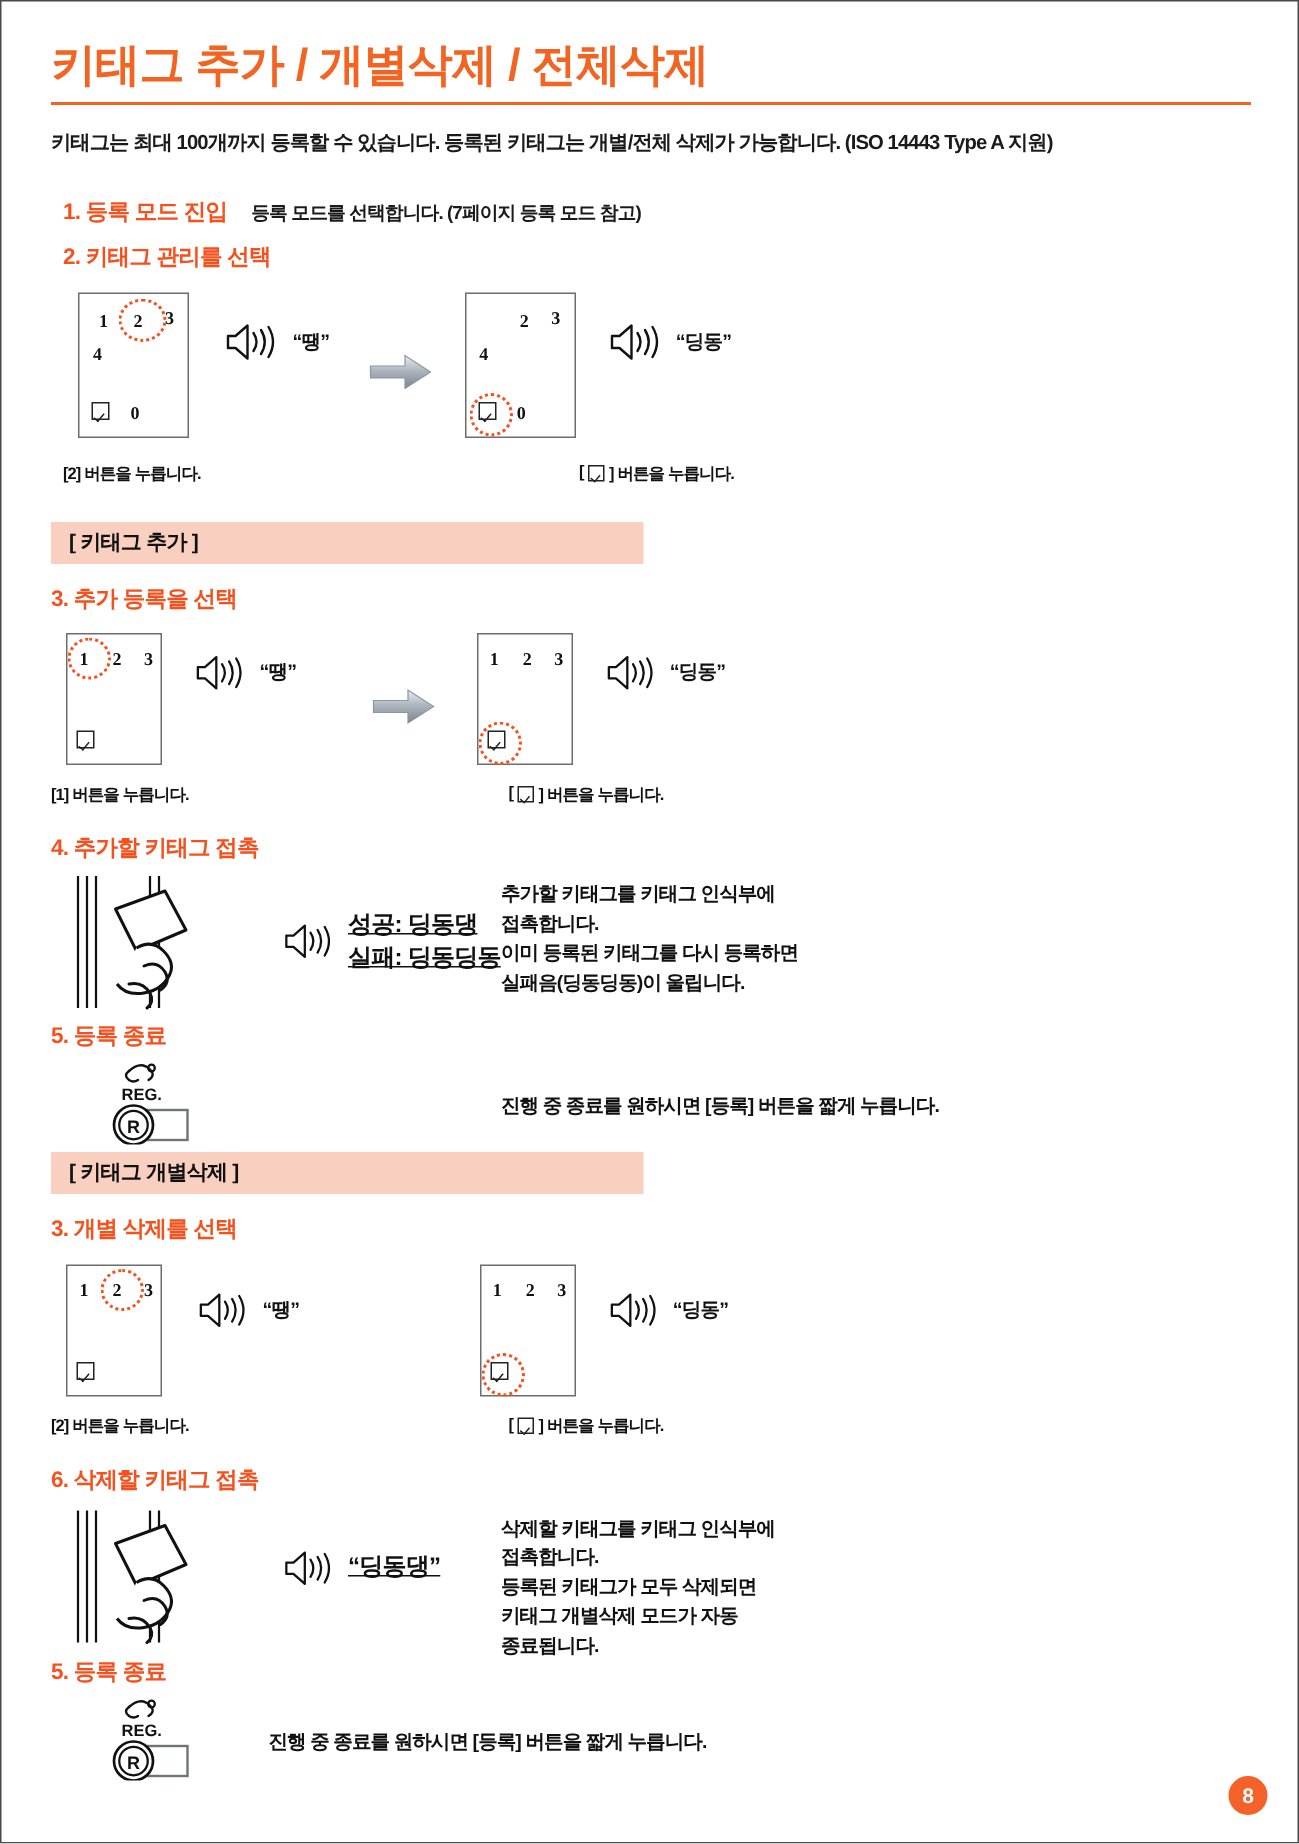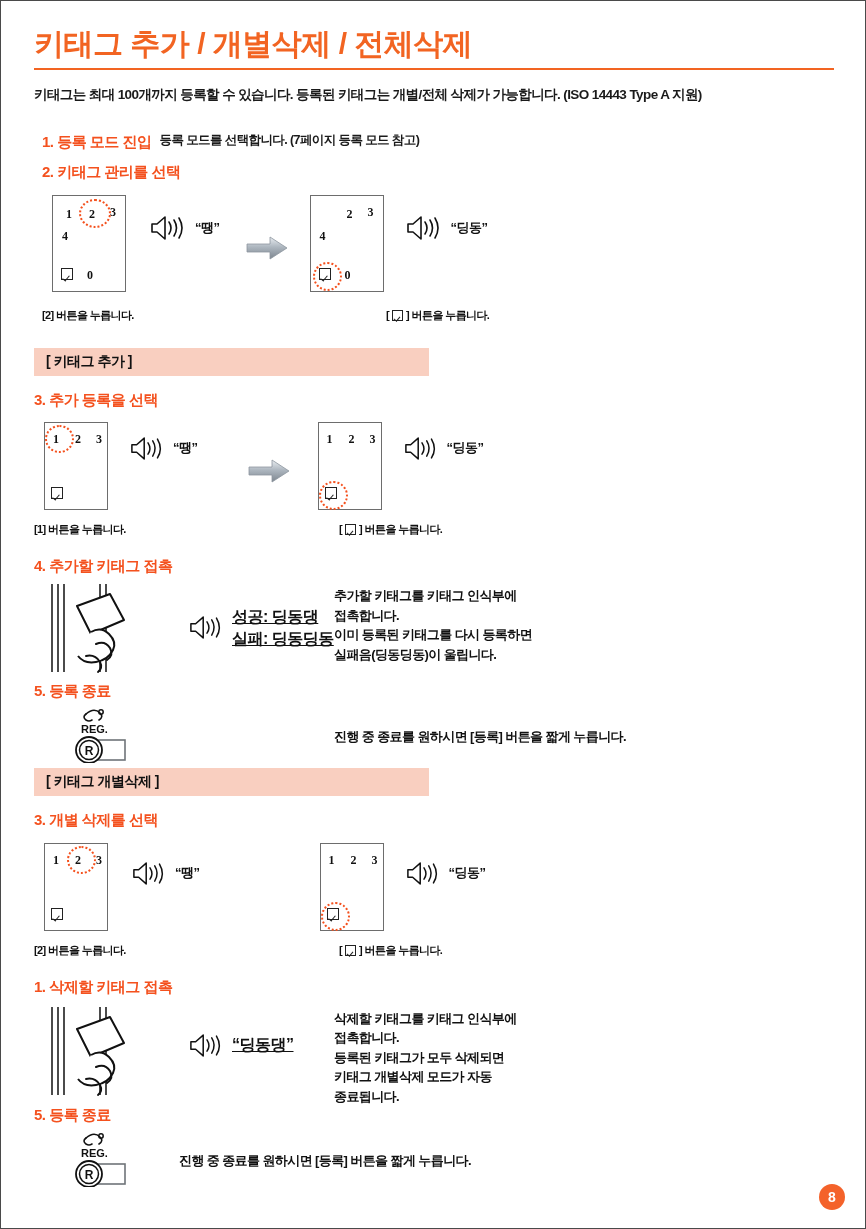--- a/index.html
+++ b/index.html
@@ -58,22 +58,22 @@
     color: #f4511e;
     font-weight: bold;
     font-size: 15px;
     letter-spacing: -0.5px;
     margin: 0;
     line-height: 1.35;
   }
   .step-head.indent { margin-left: 8px; }
   .step-row {
     display: flex;
-    align-items: flex-start;
-    gap: 8px;
+    align-items: center;
+    gap: 16px;
     margin-left: 8px;
   }
   .step-note {
     color: #1a1a1a;
     font-size: 12.5px;
     font-weight: bold;
     letter-spacing: -0.6px;
   }
 
   
@@ -471,21 +471,21 @@
 
       <div style="position:relative;height:24px;margin-top:12px;">
         <div class="caption abs" style="left:0;top:0;">[2] 버튼을 누릅니다.</div>
         <div class="caption abs" style="left:305px;top:0;">
           <span>[</span>
             <span class="cap-box"></span>
             <span>] 버튼을 누릅니다.</span>
         </div>
       </div>
 
-      <div class="step-head" style="margin-top:10px;">1. 삭제할 키태그 접촉</div>
+      <div class="step-head" style="margin-top:10px;">6. 삭제할 키태그 접촉</div>
 
       <div style="position:relative;height:100px;margin-top:6px;">
         <svg width="130" height="96" viewBox="0 0 130 92" class="abs" style="left:10px;top:0;">
           <path d="M8 2 V90 M14 2 V90 M20 2 V90" stroke="#111" stroke-width="1.5" fill="none"></path>
           <path d="M56 2 V90 M62 2 V90" stroke="#111" stroke-width="1.5" fill="none"></path>
           <path d="M33 24 L66 12 L80 38 L47 52 Z" fill="#fff" stroke="#111" stroke-width="2" stroke-linejoin="round"></path>
           <path d="M47 50 q10 -6 18 2 q8 8 4 16 q-5 10 -17 12 q-12 2 -18 -6" fill="#fff" stroke="#111" stroke-width="2" stroke-linejoin="round"></path>
           <path d="M52 62 q9 -4 14 4 q4 7 -3 12" fill="none" stroke="#111" stroke-width="2" stroke-linecap="round"></path>
           <path d="M42 74 q9 -2 14 6 q3 6 -2 10" fill="none" stroke="#111" stroke-width="2" stroke-linecap="round"></path>
         </svg>

